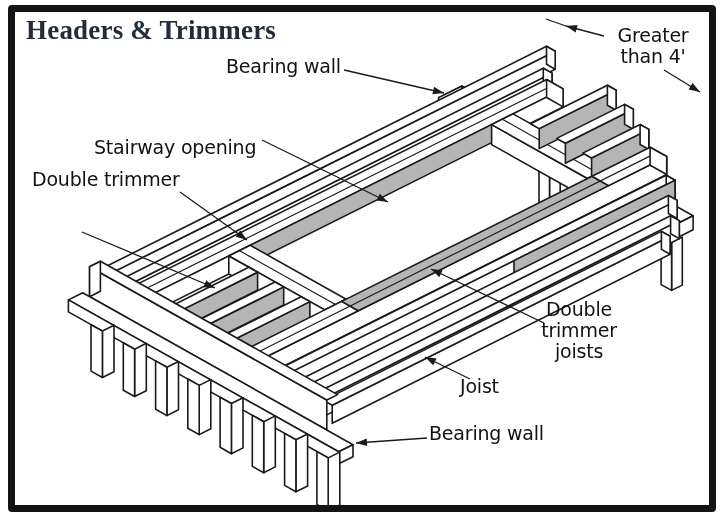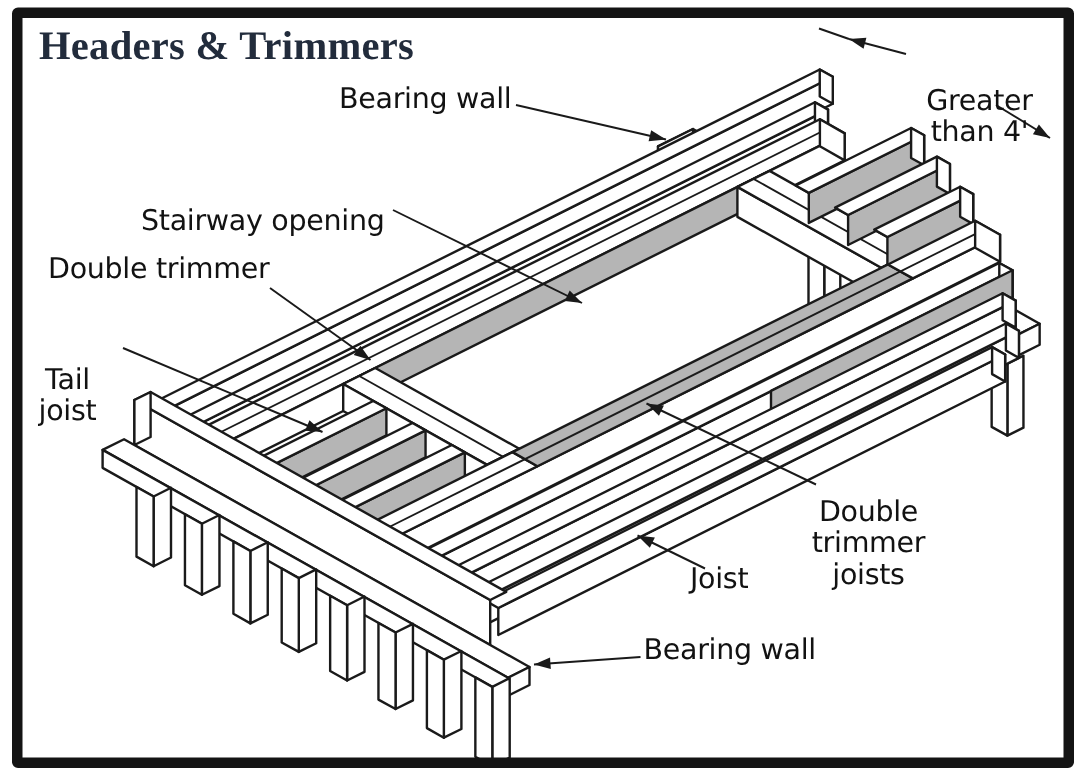--- a/index.html
+++ b/index.html
@@ -7,21 +7,21 @@
          font-family:"DejaVu Sans",sans-serif;}
   svg{position:absolute;left:0;top:0;z-index:1;}
   .frame{position:absolute;left:8px;top:5px;right:6px;bottom:4px;border:7px solid #141414;
          border-radius:4px;z-index:3;pointer-events:none;}
   .lbl{position:absolute;z-index:2;color:#121212;font-size:19px;line-height:21px;
        letter-spacing:-0.2px;white-space:nowrap;}
   .lbl span{display:block;}
   .title{position:absolute;left:26px;top:15px;z-index:2;
          font-family:"Liberation Serif","DejaVu Serif",serif;font-weight:600;
          font-size:27px;line-height:31px;letter-spacing:0.2px;}
-  .center{text-align:center;white-space:normal;margin-top:32px;}
+  .center{text-align:center;white-space:normal;}
 </style>
 </head>
 <body>
 
 <div class="stage">
 
   <svg id="fig" width="722" height="516" viewBox="0 0 722 516">
       <polygon points="438.7,97.6 462.0,86.0 693.1,215.8 669.8,227.5" fill="#ffffff" stroke="#1a1a1a" stroke-width="1.6" stroke-linejoin="round"></polygon>
       <polygon points="438.7,97.6 669.8,227.5 669.8,241.5 438.7,111.6" fill="#ffffff" stroke="#1a1a1a" stroke-width="1.6" stroke-linejoin="round"></polygon>
       <polygon points="438.7,97.6 462.0,86.0 462.0,100.0 438.7,111.6" fill="#ffffff" stroke="#1a1a1a" stroke-width="1.6" stroke-linejoin="round"></polygon>
@@ -140,24 +140,20 @@
 
   <div class="lbl center" style="left:598px;top:25px;width:110px;">
     <span>Greater</span>
     <span>than 4'</span>
   </div>
 
   <div class="lbl" style="left:94px;top:125px;margin-top:12px;">Stairway opening</div>
 
   <div class="lbl" style="left:32px;top:169px;">Double trimmer</div>
 
-  <div class="lbl center" style="left:18px;top:211px;width:54px;">
-    <span>Tail</span>
-    <span>joist</span>
-  </div>
 
   <div class="lbl center" style="left:523px;top:299px;width:112px;">
     <span>Double</span>
     <span>trimmer</span>
     <span>joists</span>
   </div>
 
   <div class="lbl" style="left:460px;top:376px;">Joist</div>
 
   <div class="lbl" style="left:429px;top:423px;">Bearing wall</div>

